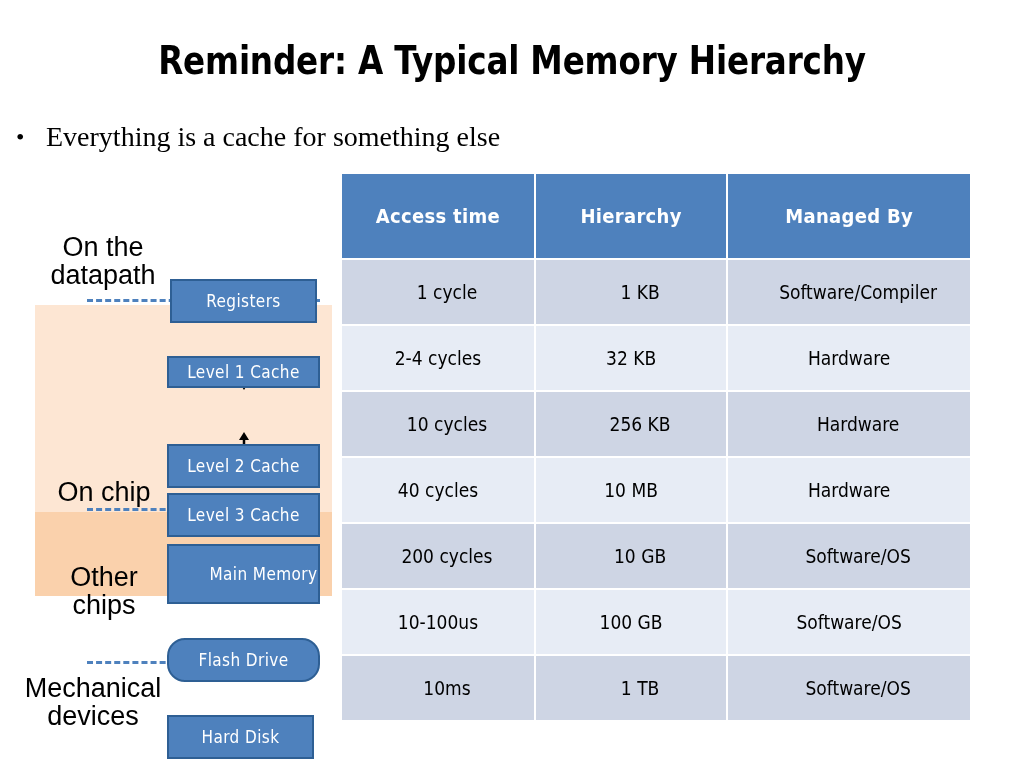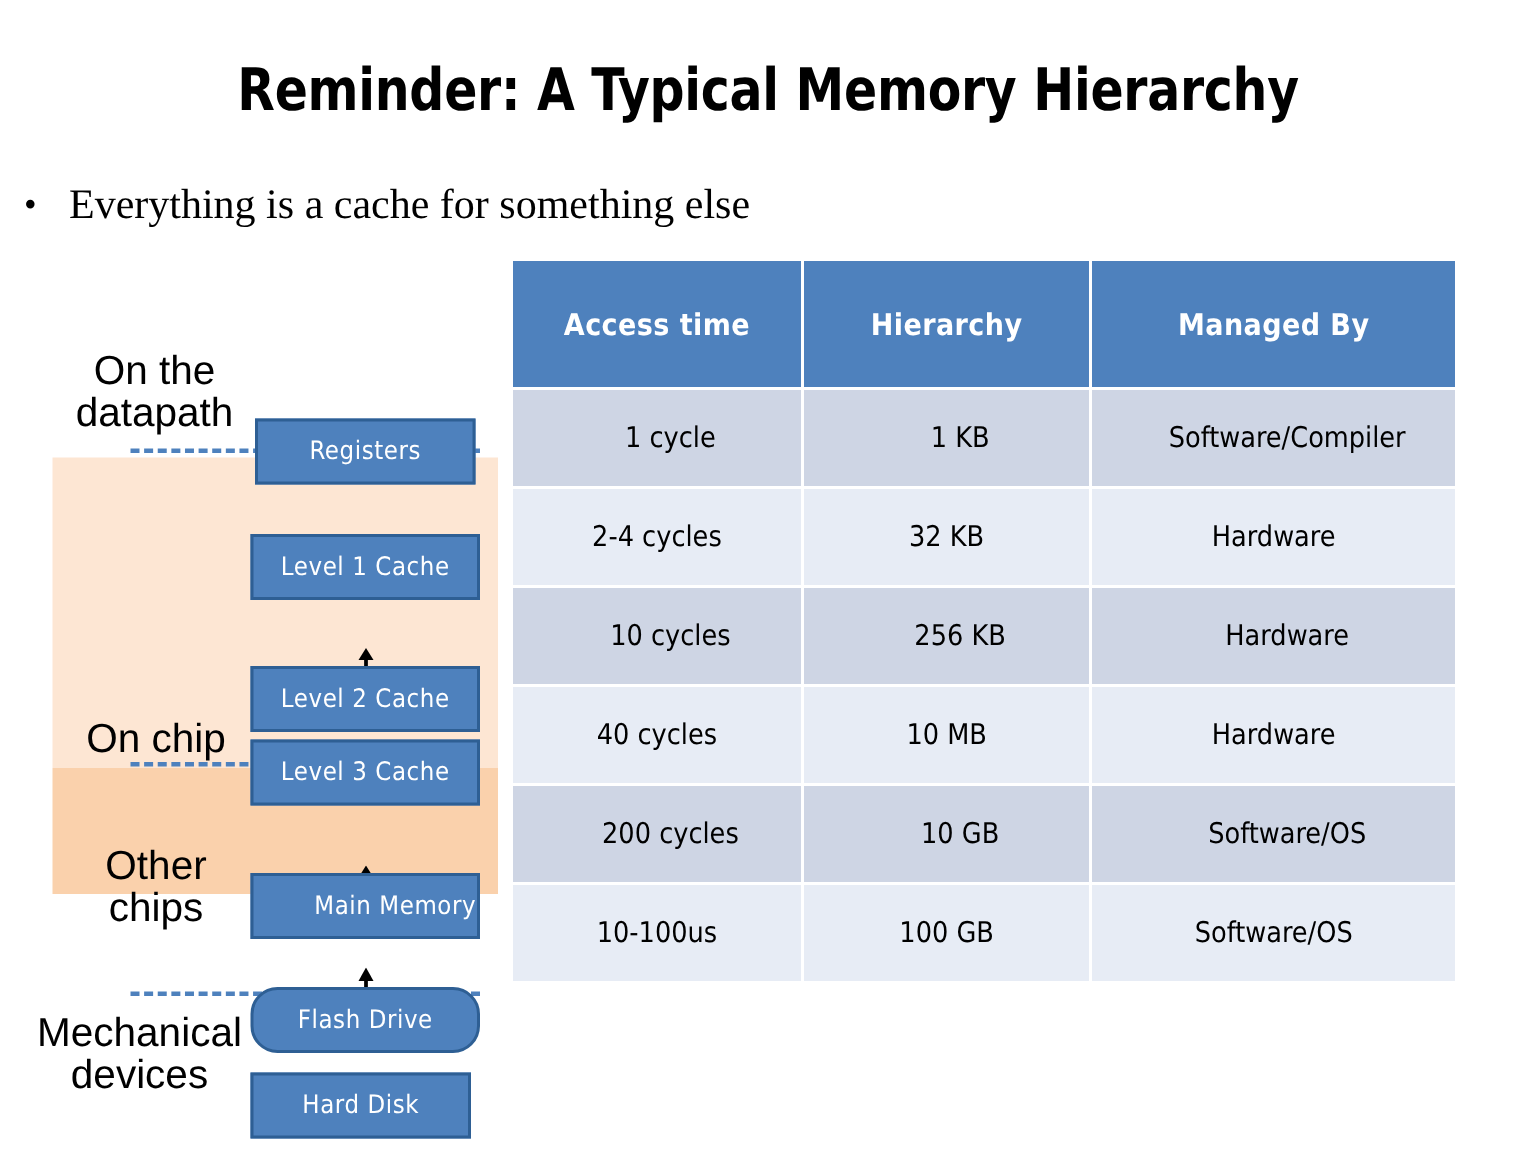--- a/index.html
+++ b/index.html
@@ -59,25 +59,25 @@
     border:2.5px solid #2E5F94;
     color:#ffffff;
     font-family:"DejaVu Sans Condensed","Liberation Sans",sans-serif;
     font-size:17px;
     display:flex;align-items:center;justify-content:center;
     box-sizing:border-box;
     letter-spacing:0.4px;
     margin-top:36px;
   }
   .box-registers{left:170px;top:243px;width:147px;height:44px;}
-  .box-l1{left:167px;top:320px;width:153px;height:44px;text-align:right;}
+  .box-l1{left:167px;top:320px;width:153px;height:32px;text-align:right;}
   .box-l2{left:167px;top:408px;width:153px;height:44px;}
   .box-l3{left:167px;top:457px;width:153px;height:44px;}
-  .box-mm{left:167px;top:546px;width:153px;height:44px;padding-left:40px;}
-  .box-flash{left:167px;top:622px;width:153px;height:44px;border-radius:18px;}
+  .box-mm{left:167px;top:508px;width:153px;height:60px;padding-left:40px;}
+  .box-flash{left:167px;top:602px;width:153px;height:44px;border-radius:18px;}
   .box-hd{left:167px;top:679px;width:147px;height:44px;}
 
   .arrow{position:absolute;left:236px;width:16px;}
   .arrow svg{display:block;}
   .a1{top:286px;height:35px;}
   .a2{top:363px;height:27px;}
   .a3{top:432px;height:26px;}
   .a4{top:500px;height:35px;}
   .a5{top:577px;height:26px;}
   .a6{top:645px;height:35px;}
@@ -236,16 +236,21 @@
       <tr class="r-dark">
         <td>200 cycles</td>
         <td>10 GB</td>
         <td>Software/OS</td>
       </tr>
       <tr class="r-light">
         <td>10-100us</td>
         <td>100 GB</td>
         <td>Software/OS</td>
       </tr>
+      <tr class="r-dark">
+        <td>10ms</td>
+        <td>1 TB</td>
+        <td>Software/OS</td>
+      </tr>
     </tbody>
   </table>
 
 </div>
 
 </body></html>

